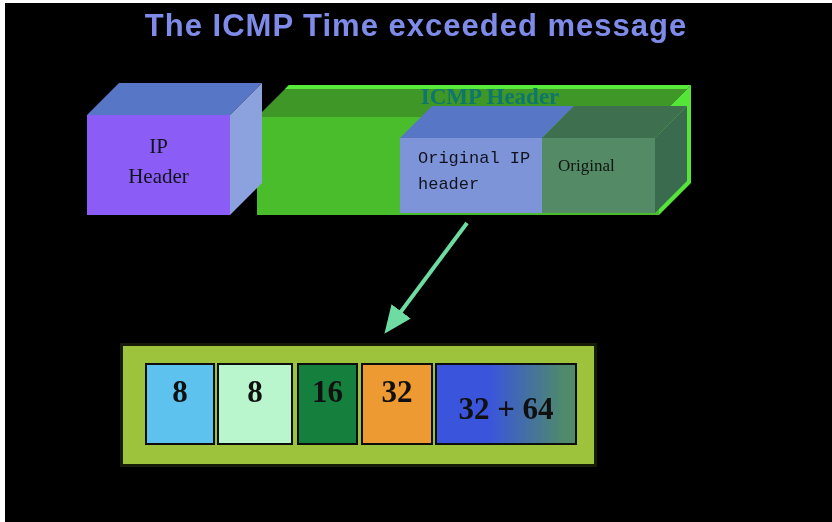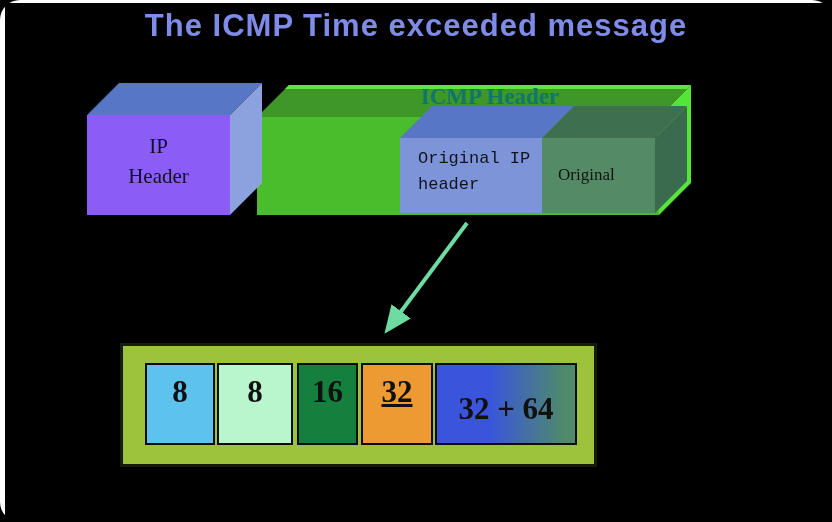--- a/index.html
+++ b/index.html
@@ -2,21 +2,20 @@
 <html><head>
 <meta charset="utf-8">
 <style>
   html,body{margin:0;padding:0;background:#000;}
   .stage{
     position:relative;
     width:832px;height:522px;
     background:#000;
     overflow:hidden;
     font-family:"Liberation Serif", serif;
-    border-radius:20px;
   }
   .edge-top{position:absolute;left:0;top:0;width:832px;height:3px;background:#fff;}
   .edge-left{position:absolute;left:0;top:0;width:5px;height:522px;background:#fff;}
 
   
   .title{
     position:absolute;left:0;top:8px;width:832px;
     margin:0;text-align:center;
     font-family:"Liberation Sans", sans-serif;
     font-weight:700;font-size:31px;letter-spacing:1px;
@@ -48,21 +47,21 @@
   
   .oip-top{left:400px;top:106px;width:142px;height:32px;background:#5776C5;z-index:3;}
   .oip-front{left:400px;top:138px;width:142px;height:75px;background:#7E94D8;z-index:3;
              font-size:17px;line-height:26px;color:#10131d;
              padding:8px 0 0 18px;box-sizing:border-box;font-family:Liberation Mono, monospace;}
 
   
   .od-top{left:542px;top:106px;width:113px;height:32px;background:#3E7050;z-index:3;}
   .od-front{left:542px;top:138px;width:113px;height:75px;background:#548A66;z-index:3;
             font-size:17px;line-height:26px;color:#0e1510;
-            padding:24px 0 0 16px;box-sizing:border-box;}
+            padding:15px 0 0 16px;box-sizing:border-box;}
   .od-right{left:655px;top:138px;width:32px;height:75px;background:#3A6B4E;z-index:3;}
 
   
   .arrow-svg{position:absolute;left:360px;top:212px;z-index:4;}
 
   
   .fields-panel{
     position:absolute;left:120px;top:343px;width:477px;height:124px;
     background:#9DC23B;border:3px solid #161c08;box-sizing:border-box;z-index:2;
   }
@@ -70,21 +69,21 @@
   .field-cell{
     height:82px;box-sizing:border-box;border:2px solid #0d0d0d;
     display:flex;justify-content:center;align-items:flex-start;
     padding-top:9px;
     font-weight:700;font-size:31px;color:#101010;
     font-family:"Liberation Serif", serif;
   }
   .cell-0{width:70px;background:#5EC2EF;margin-right:2px;}
   .cell-1{width:76px;background:#B9F6CE;margin-right:4px;}
   .cell-2{width:61px;background:#15803d;margin-right:3px;}
-  .cell-3{width:72px;background:#EC9A31;margin-right:2px;text-decoration:underline;}
+  .cell-3{width:72px;background:#EC9A31;margin-right:2px;}
   .cell-4{width:142px;background:linear-gradient(90deg,#3A55DC 0%,#3A55DC 38%,#4E8A6B 92%);align-items:center;}
 </style>
 </head>
 <body>
 
 <div class="stage">
   <div class="edge-top"></div>
   <div class="edge-left"></div>
 
   <h1 class="title">The ICMP Time exceeded message</h1>

